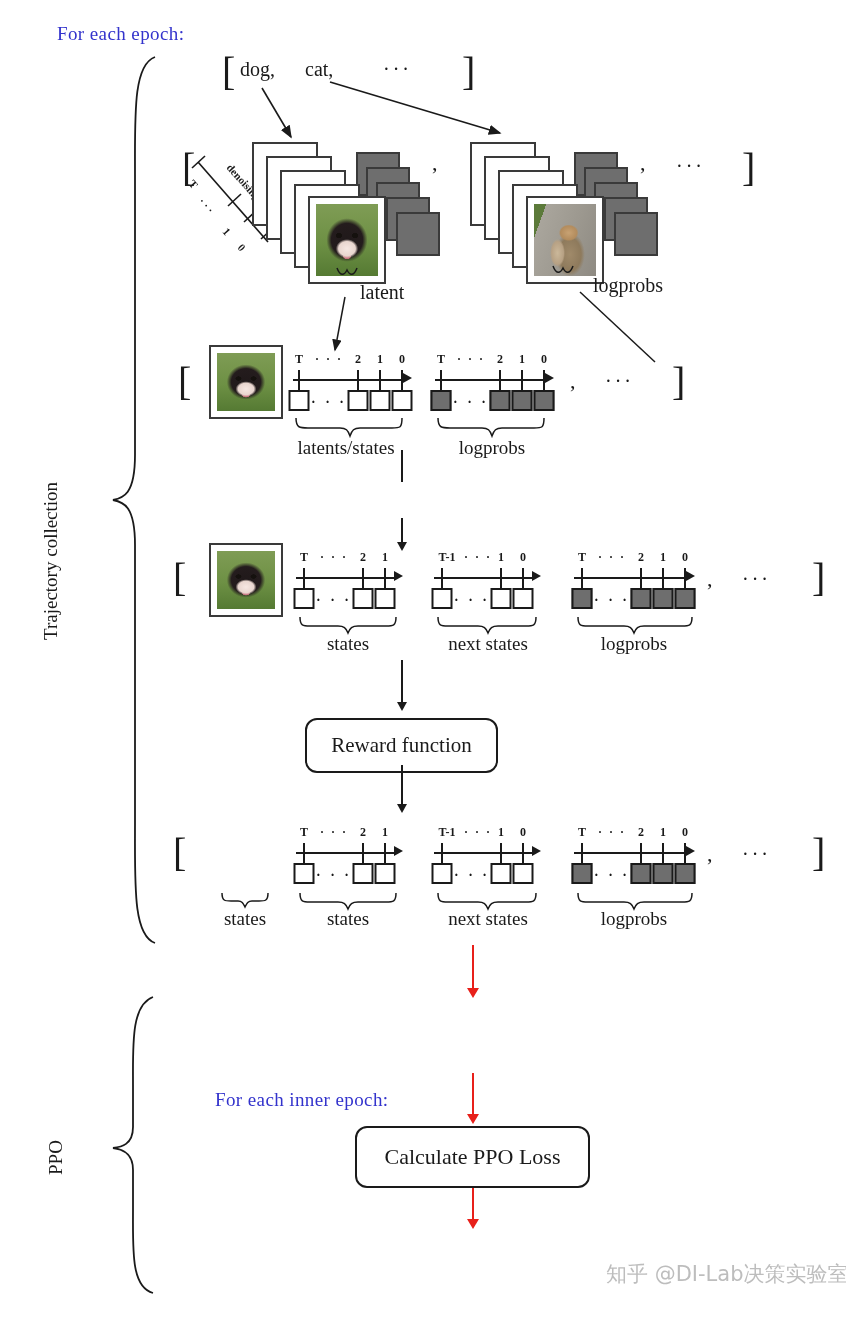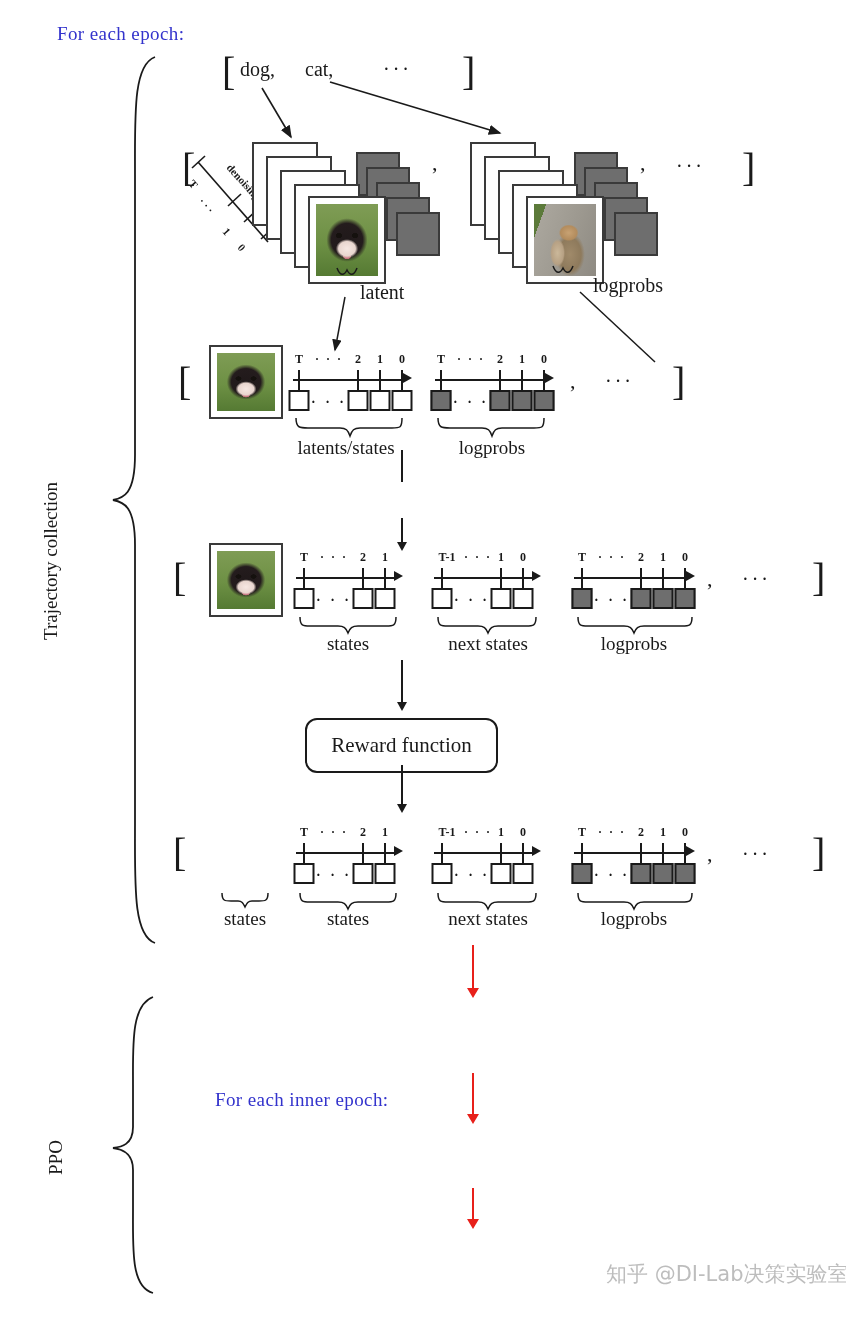--- a/index.html
+++ b/index.html
@@ -537,20 +537,21 @@
     <path d="M78,2 C56,10 58,50 58,90 L58,132 C58,150 46,152 38,153 C46,154 58,157 58,175 L58,215 C58,255 56,292 78,298" fill="none" stroke="#1a1a1a" stroke-width="1.8"></path>
   </svg>
   <div class="abs side-label" style="left:45px; top:1175px;">PPO</div>
 
 
   <div class="redline" style="left:472px; top:1073px; height:48px;"></div>
   <div class="red-arrow" style="left:473px; top:1114px;"></div>
 
   <div class="abs blue-label" style="left:215px; top:1089px;">For each inner epoch:</div>
 
+  <div class="pbox" style="left:355px; top:1126px; width:235px; height:62px; font-size:22px;">Calculate PPO Loss</div>
 
   <div class="redline" style="left:472px; top:1188px; height:38px;"></div>
   <div class="red-arrow" style="left:473px; top:1219px;"></div>
 
 
   <div class="watermark" style="left:606px; top:1260px;">知乎 @DI-Lab决策实验室</div>
 
 </div>
 
 </body></html>

